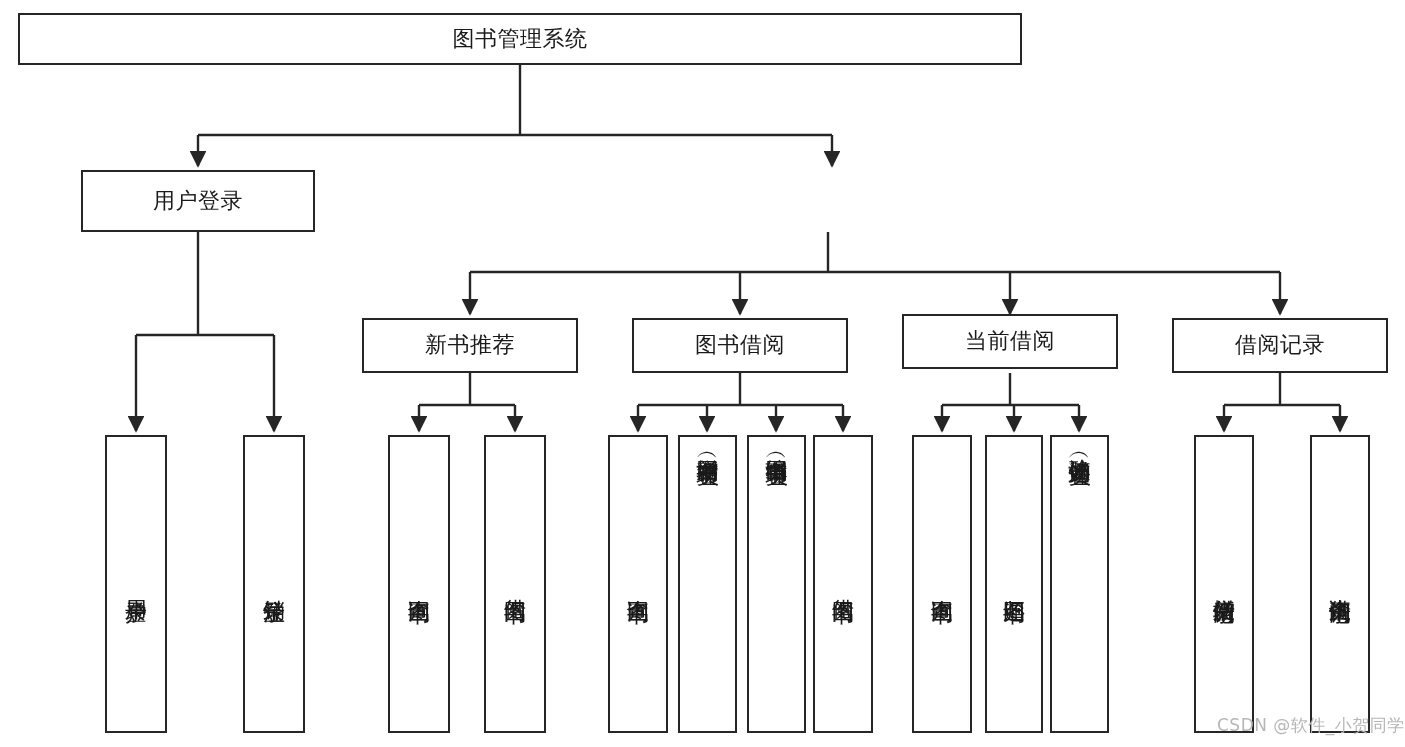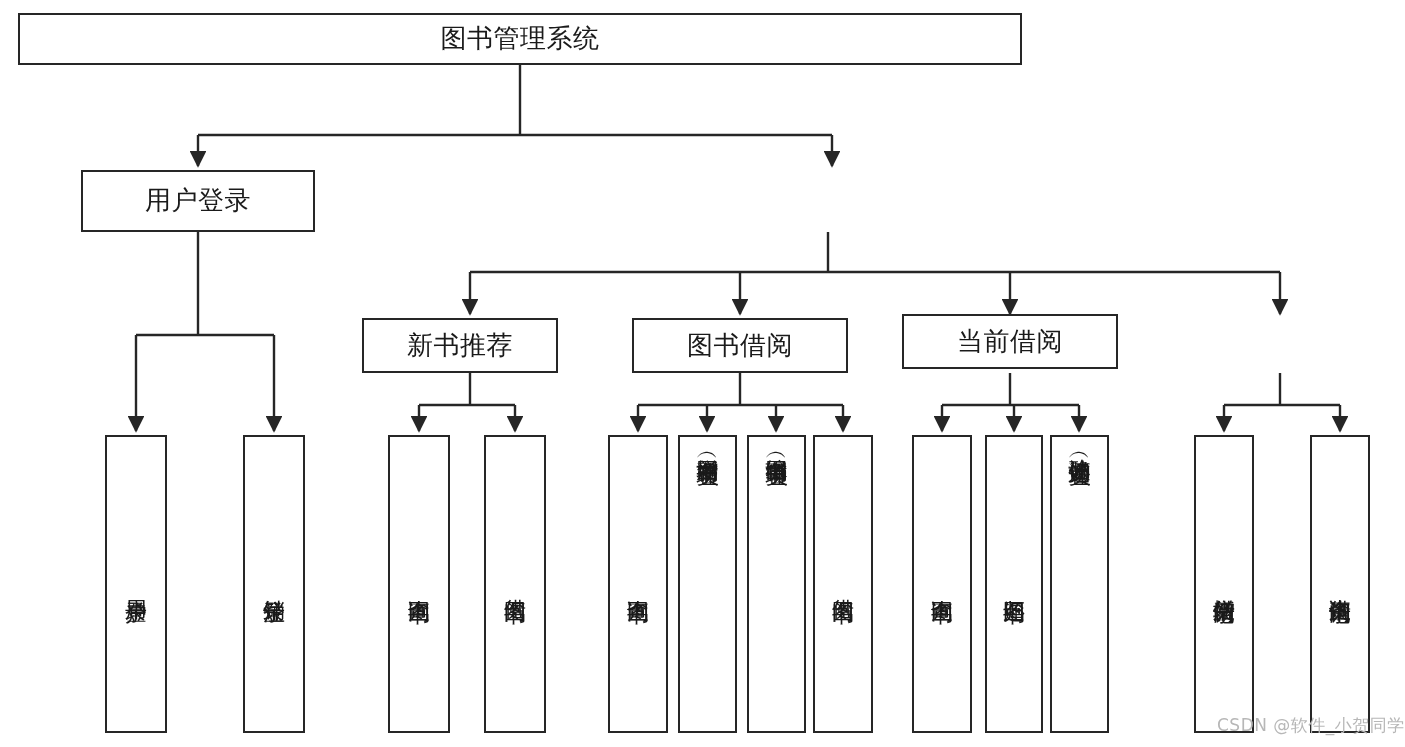--- a/index.html
+++ b/index.html
@@ -29,21 +29,21 @@
     position: absolute;
     box-sizing: border-box;
     background: #ffffff;
     border: 2px solid #262626;
     display: flex;
     align-items: center;
     justify-content: center;
     color: #1a1a1a;
   }
   .node-h .node-label {
-    font-size: 26px;
+    font-size: 22px;
     line-height: 1.2;
     letter-spacing: 0.5px;
     white-space: nowrap;
   }
   .node-v {
     align-items: center;
     justify-content: center;
     padding: 4px 0;
   }
   .node-v .node-label {
@@ -122,28 +122,31 @@
   </svg>
 
   <div class="node node-h" style="left:18px; top:13px; width:1004px; height:52px;">
     <span class="node-label">图书管理系统</span>
   </div>
 
   <div class="node node-h" style="left:81px; top:170px; width:234px; height:62px;">
     <span class="node-label">用户登录</span>
   </div>
 
-  <div class="node node-h" style="left:362px; top:318px; width:196px; height:55px;">
+  <div class="node node-h" style="left:362px; top:318px; width:216px; height:55px;">
     <span class="node-label">新书推荐</span>
   </div>
   <div class="node node-h" style="left:632px; top:318px; width:216px; height:55px;">
     <span class="node-label">图书借阅</span>
   </div>
   <div class="node node-h" style="left:902px; top:314px; width:216px; height:55px;">
     <span class="node-label">当前借阅</span>
+  </div>
+  <div class="node node-h" style="left:1172px; top:318px; width:216px; height:55px;">
+    <span class="node-label">借阅记录</span>
   </div>
 
   <div class="node node-v" style="left:105px; top:435px; width:62px; height:298px;">
     <span class="node-label">用户登录</span>
   </div>
   <div class="node node-v" style="left:243px; top:435px; width:62px; height:298px;">
     <span class="node-label">注销登录</span>
   </div>
 
   <div class="node node-v" style="left:388px; top:435px; width:62px; height:298px;">

